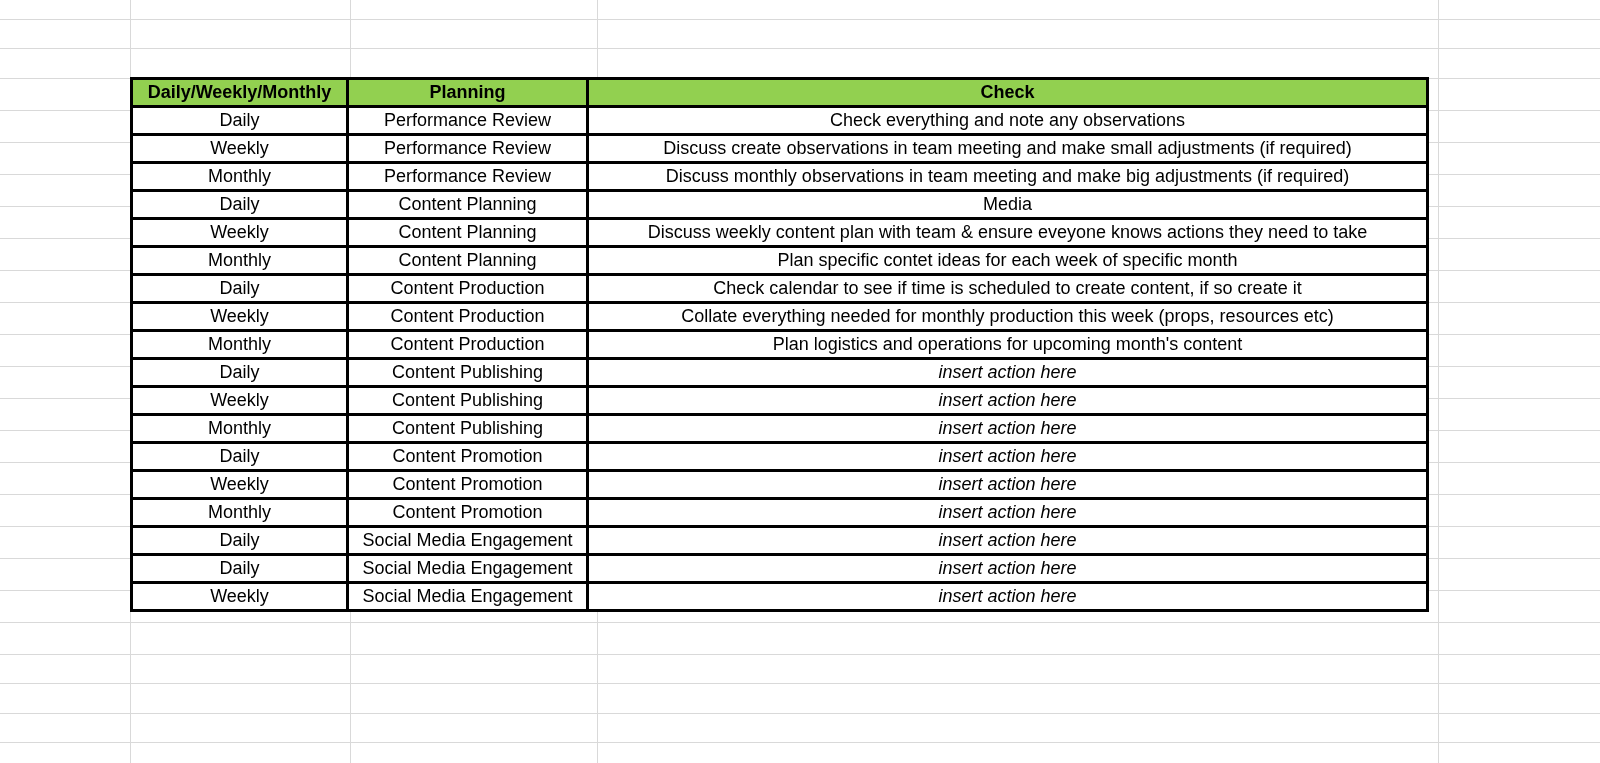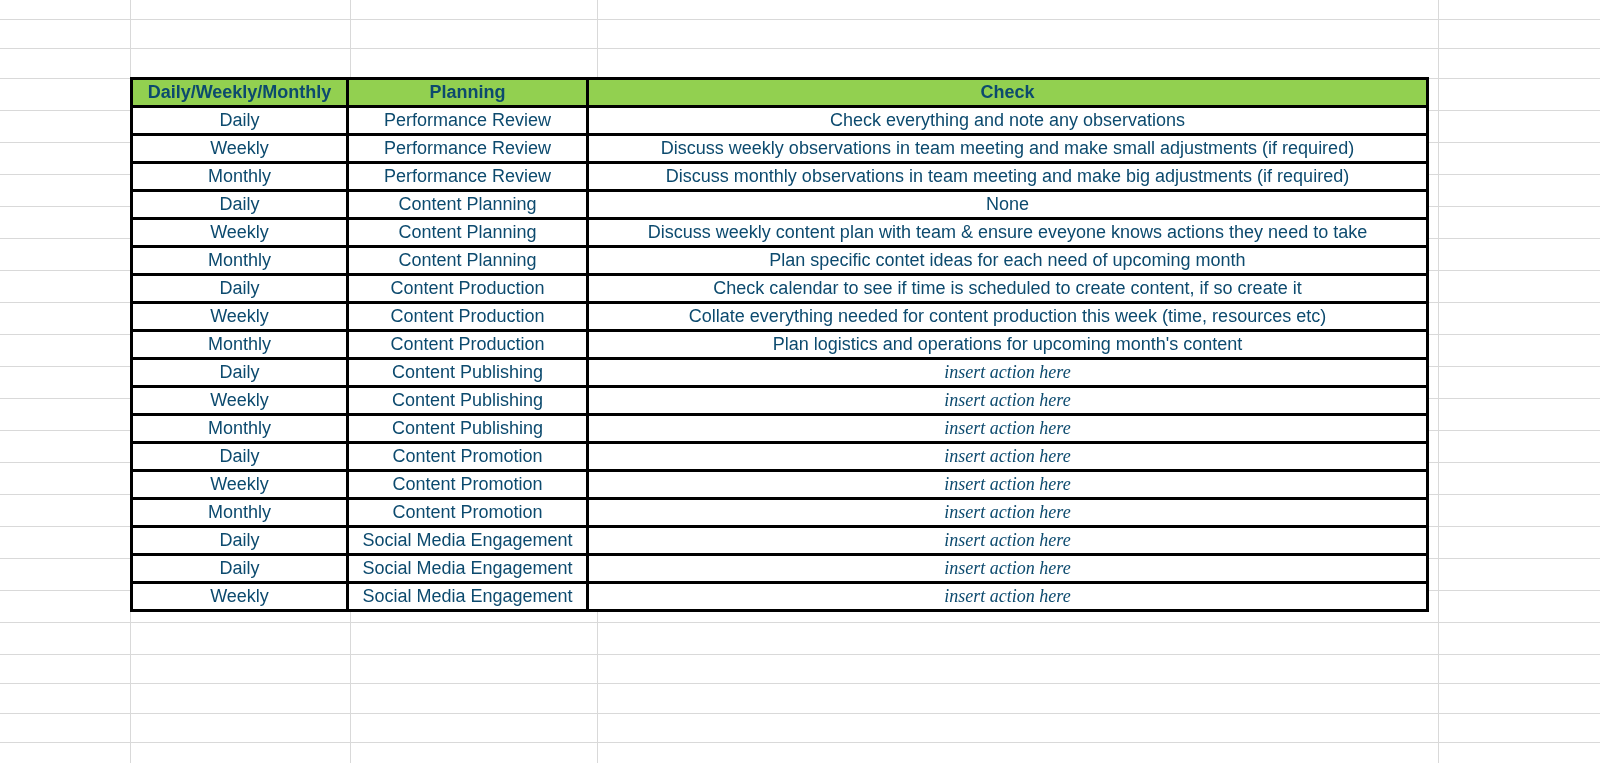--- a/index.html
+++ b/index.html
@@ -42,33 +42,32 @@
     background: #ffffff;
     table-layout: fixed;
   }
   table.plan td, table.plan th {
     border: 3px solid #000000;
     height: 25px;
     padding: 0 2px;
     text-align: center;
     vertical-align: middle;
     font-size: 18px;
-    color: #0c4a6e;
+    color: #000000;
     white-space: nowrap;
     overflow: hidden;
     line-height: 25px;
   }
   table.plan th {
     background: #92d050;
     font-weight: bold;
     font-size: 18px;
   }
   table.plan td.italic {
     font-style: italic;
-    font-family: Liberation Serif, serif;
   }
   col.c1 { width: 216px; }
   col.c2 { width: 240px; }
   col.c3 { width: 840px; }
 </style>
 </head>
 <body>
 
 <div class="sheet">
 
@@ -118,51 +117,51 @@
       </thead>
       <tbody id="tbody">
         <tr>
           <td>Daily</td>
           <td>Performance Review</td>
           <td>Check everything and note any observations</td>
         </tr>
         <tr>
           <td>Weekly</td>
           <td>Performance Review</td>
-          <td>Discuss weekly observations in team meeting and make small adjustments (if required)</td>
+          <td>Discuss create observations in team meeting and make small adjustments (if required)</td>
         </tr>
         <tr>
           <td>Monthly</td>
           <td>Performance Review</td>
           <td>Discuss monthly observations in team meeting and make big adjustments (if required)</td>
         </tr>
         <tr>
           <td>Daily</td>
           <td>Content Planning</td>
-          <td>None</td>
+          <td>Media</td>
         </tr>
         <tr>
           <td>Weekly</td>
           <td>Content Planning</td>
           <td>Discuss weekly content plan with team &amp; ensure eveyone knows actions they need to take</td>
         </tr>
         <tr>
           <td>Monthly</td>
           <td>Content Planning</td>
-          <td>Plan specific contet ideas for each need of upcoming month</td>
+          <td>Plan specific contet ideas for each week of specific month</td>
         </tr>
         <tr>
           <td>Daily</td>
           <td>Content Production</td>
           <td>Check calendar to see if time is scheduled to create content, if so create it</td>
         </tr>
         <tr>
           <td>Weekly</td>
           <td>Content Production</td>
-          <td>Collate everything needed for content production this week (time, resources etc)</td>
+          <td>Collate everything needed for monthly production this week (props, resources etc)</td>
         </tr>
         <tr>
           <td>Monthly</td>
           <td>Content Production</td>
           <td>Plan logistics and operations for upcoming month's content</td>
         </tr>
         <tr>
           <td>Daily</td>
           <td>Content Publishing</td>
           <td class="italic">insert action here</td>

